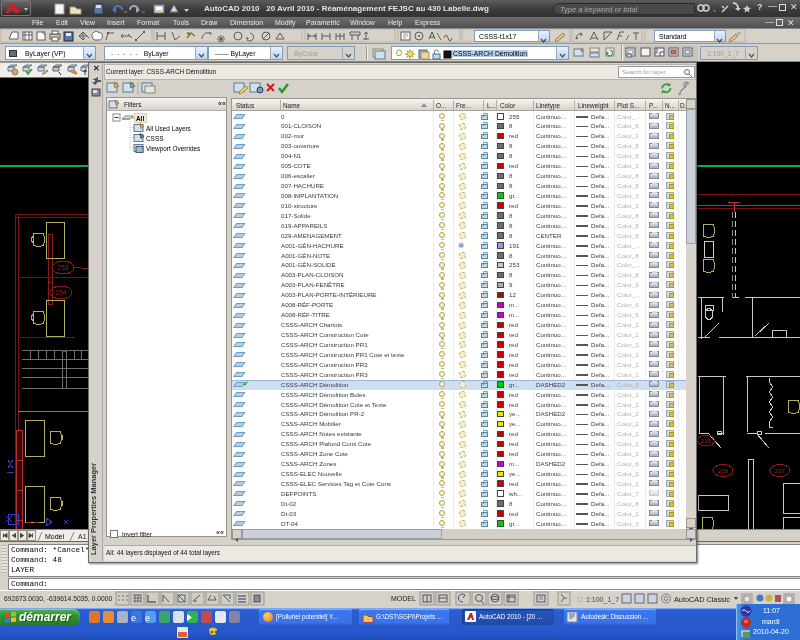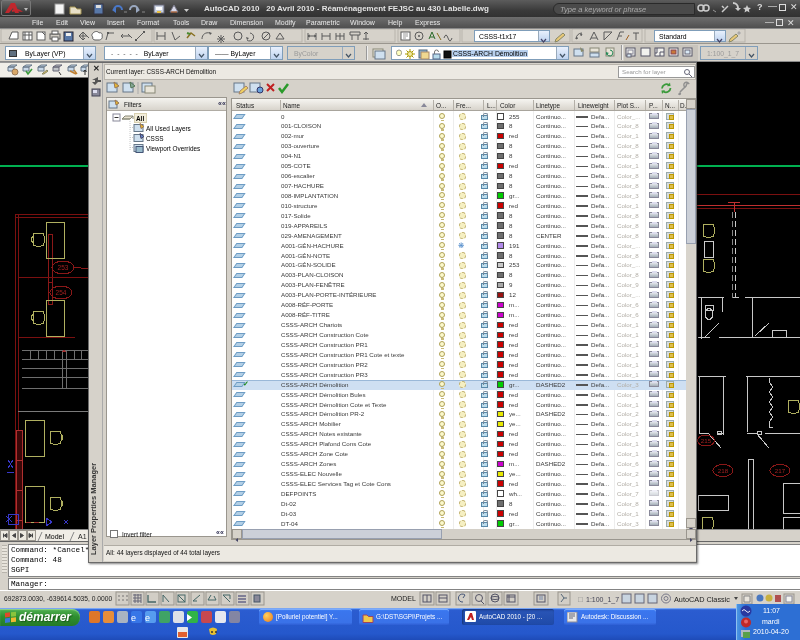--- a/index.html
+++ b/index.html
@@ -32,21 +32,21 @@
 <rect x="100" y="2" width="10" height="8" fill="#c8d0e0" stroke="#667"></rect>
     <rect x="102" y="4" width="6" height="3" fill="#fff"></rect>
     <rect x="103" y="8" width="4" height="2" fill="#e8c040"></rect>
 <path d="M116 9 l4 -7 4 7 z" fill="#d8d8e8" stroke="#778"></path>
     <path d="M117 9 l6 0" stroke="#c06020"></path>
 <path d="M130 6 l5 0 -2.5 3 z" fill="#ccc"></path>
 </svg>
 <div class="txt" style="left:204px;top:4px;font-size:8px;font-weight:bold;color:#e4e4e4">AutoCAD 2010&nbsp;&nbsp; 20 Avril 2010 - Réaménagement FEJSC au 430 Labelle.dwg</div>
 
 <div class="abs" style="left:553px;top:2.5px;width:142px;height:12px;background:#4a4a4a;border:1px solid #2a2a2a;border-radius:6px 0 0 6px">
-<div class="txt" style="left:6px;top:1px;font-size:7.5px;font-style:italic;color:#aaa">Type a keyword or phrase</div>
+<div class="txt" style="left:6px;top:1px;font-size:7.5px;font-style:italic;color:#aaa">Type a keyword or total</div>
   </div>
 <svg class="abs" style="left:695px;top:2px" width="62" height="14">
 <circle cx="6" cy="6" r="3" fill="none" stroke="#ccc" stroke-width="1.5"></circle>
     <circle cx="11" cy="6" r="3" fill="none" stroke="#ccc" stroke-width="1.5"></circle>
 <path d="M18 8 l3 2" stroke="#999"></path>
 <path d="M27 10 l6 -6 m-6 0 l2 2" stroke="#ccc" stroke-width="1.5" fill="none"></path>
 <path d="M41 4 a4 4 0 0 1 4 4 l-2 0 3 3 3 -3 -2 0 a6 6 0 0 0 -6 -6 z" fill="#ccc" transform="translate(-3,-2)"></path>
 <path d="M52 3 l1.2 2.6 2.8 .3 -2.1 1.9 .6 2.8 -2.5 -1.5 -2.5 1.5 .6 -2.8 -2.1 -1.9 2.8 -.3 z" fill="#ccc"></path>
 </svg>
 <div class="txt" style="left:757px;top:2px;font-size:9px;color:#ddd;font-weight:bold">?</div>
@@ -393,22 +393,22 @@
 <text x="45" y="8.5" font-size="7" fill="#000" font-family="Liberation Sans">Model</text>
 <text x="78" y="8.5" font-size="7" fill="#222" font-family="Liberation Sans">A1 -</text>
 </svg>
 
 <div class="abs" style="left:0;top:541px;width:800px;height:49px;background:#d6d2ca;border-top:1px solid #666"></div>
 <div class="abs" style="left:8px;top:543.5px;width:792px;height:33px;background:#fff;border:1px solid #848484;border-right:none"></div>
 <div class="abs" style="left:1.5px;top:545px;width:5px;height:28px;background:repeating-linear-gradient(#b8b4ac 0 1px,#e8e4dc 1px 3px)"></div>
 <div class="abs" style="left:8px;top:578px;width:792px;height:12px;background:#fff;border:1px solid #848484;border-right:none"></div>
 <div class="txt" style="left:11px;top:545.5px;font-size:7.7px;font-family:'Liberation Mono',monospace;color:#000">Command: *Cancel*</div>
 <div class="txt" style="left:11px;top:555.5px;font-size:7.7px;font-family:'Liberation Mono',monospace;color:#000">Command: 48</div>
-<div class="txt" style="left:11px;top:565.5px;font-size:7.7px;font-family:'Liberation Mono',monospace;color:#000">SGPI</div>
-<div class="txt" style="left:11px;top:580px;font-size:7.7px;font-family:'Liberation Mono',monospace;color:#000">Manager:</div>
+<div class="txt" style="left:11px;top:565.5px;font-size:7.7px;font-family:'Liberation Mono',monospace;color:#000">LAYER</div>
+<div class="txt" style="left:11px;top:580px;font-size:7.7px;font-family:'Liberation Mono',monospace;color:#000">Command:</div>
 
 <div class="abs" style="left:0;top:590px;width:800px;height:18px;background:#d6d2ca;border-top:1px solid #fff"></div>
 <div class="txt" style="left:4px;top:595px;font-size:6.7px;color:#222">692873.0030, -639614.5035, 0.0000</div>
 <svg class="abs" style="left:115px;top:591px" width="170" height="16">
     <rect x="1" y="1" width="13" height="13" fill="#d2cec6" stroke="#9a968e"></rect>
     <rect x="16" y="1" width="13" height="13" fill="#d2cec6" stroke="#9a968e"></rect>
     <rect x="31" y="1" width="13" height="13" fill="#d2cec6" stroke="#9a968e"></rect>
     <rect x="46" y="1" width="13" height="13" fill="#d2cec6" stroke="#9a968e"></rect>
     <rect x="61" y="1" width="13" height="13" fill="#d2cec6" stroke="#9a968e"></rect>
     <rect x="76" y="1" width="13" height="13" fill="#d2cec6" stroke="#9a968e"></rect>

